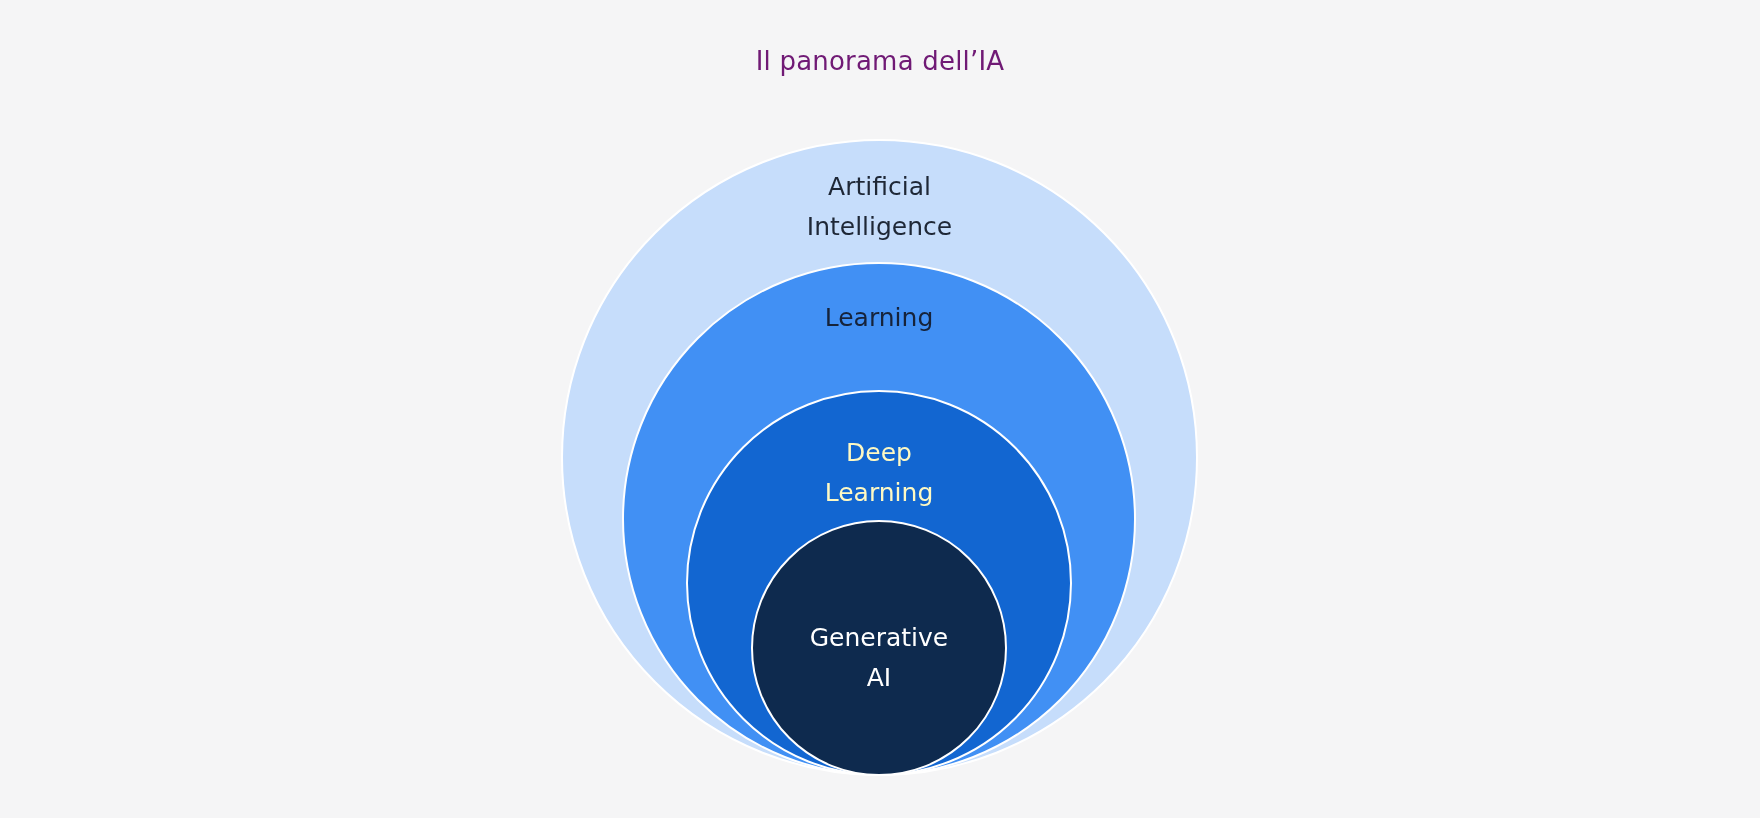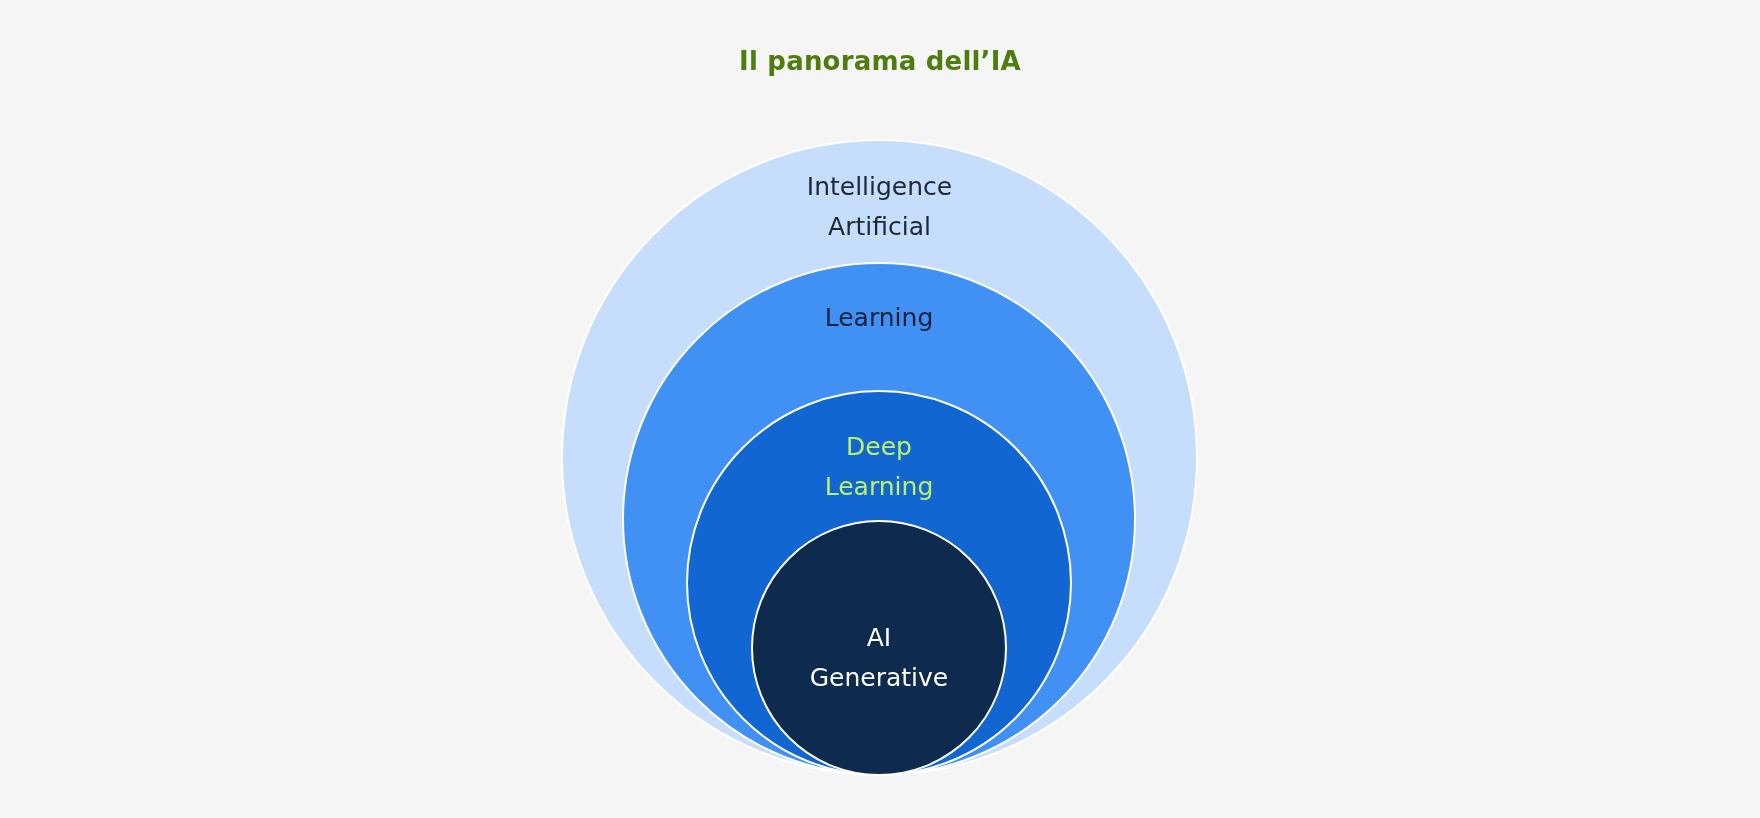--- a/index.html
+++ b/index.html
@@ -18,22 +18,22 @@
     width: 1760px;
     height: 818px;
   }
   .title {
     position: absolute;
     top: 46px;
     left: 0;
     width: 1760px;
     text-align: center;
     font-size: 26px;
-    font-weight: 700;
-    color: #4d7c0f;
+    font-weight: 400;
+    color: #701a75;
     letter-spacing: 0.2px;
   }
   .ring {
     position: absolute;
     border-radius: 50%;
     border: 2px solid #ffffff;
     box-sizing: border-box;
   }
   .ring-label {
     position: absolute;
@@ -56,38 +56,38 @@
 </style>
 </head>
 <body>
 
 <div class="canvas">
 
   <div class="title">Il panorama dell’IA</div>
 
   <div class="ring ring-ai" style="background-color: rgb(198, 221, 251);">
     <div class="ring-label" style="color: rgb(30, 39, 54);">
+      <div>Artificial</div>
       <div>Intelligence</div>
-      <div>Artificial</div>
     </div>
   </div>
 
   <div class="ring ring-ml" style="background-color: rgb(65, 144, 244);">
     <div class="ring-label" style="color: rgb(22, 35, 58);">
       <div>Learning</div>
     </div>
   </div>
 
   <div class="ring ring-dl" style="background-color: rgb(18, 102, 209);">
-    <div class="ring-label" style="color: #bef264;">
+    <div class="ring-label" style="color: #fef9c3; margin-top: 6px;">
       <div>Deep</div>
       <div>Learning</div>
     </div>
   </div>
 
   <div class="ring ring-gen" style="background-color: rgb(14, 42, 78);">
     <div class="ring-label" style="color: rgb(255, 255, 255);">
+      <div>Generative</div>
       <div>AI</div>
-      <div>Generative</div>
     </div>
   </div>
 
 </div>
 
 </body></html>

